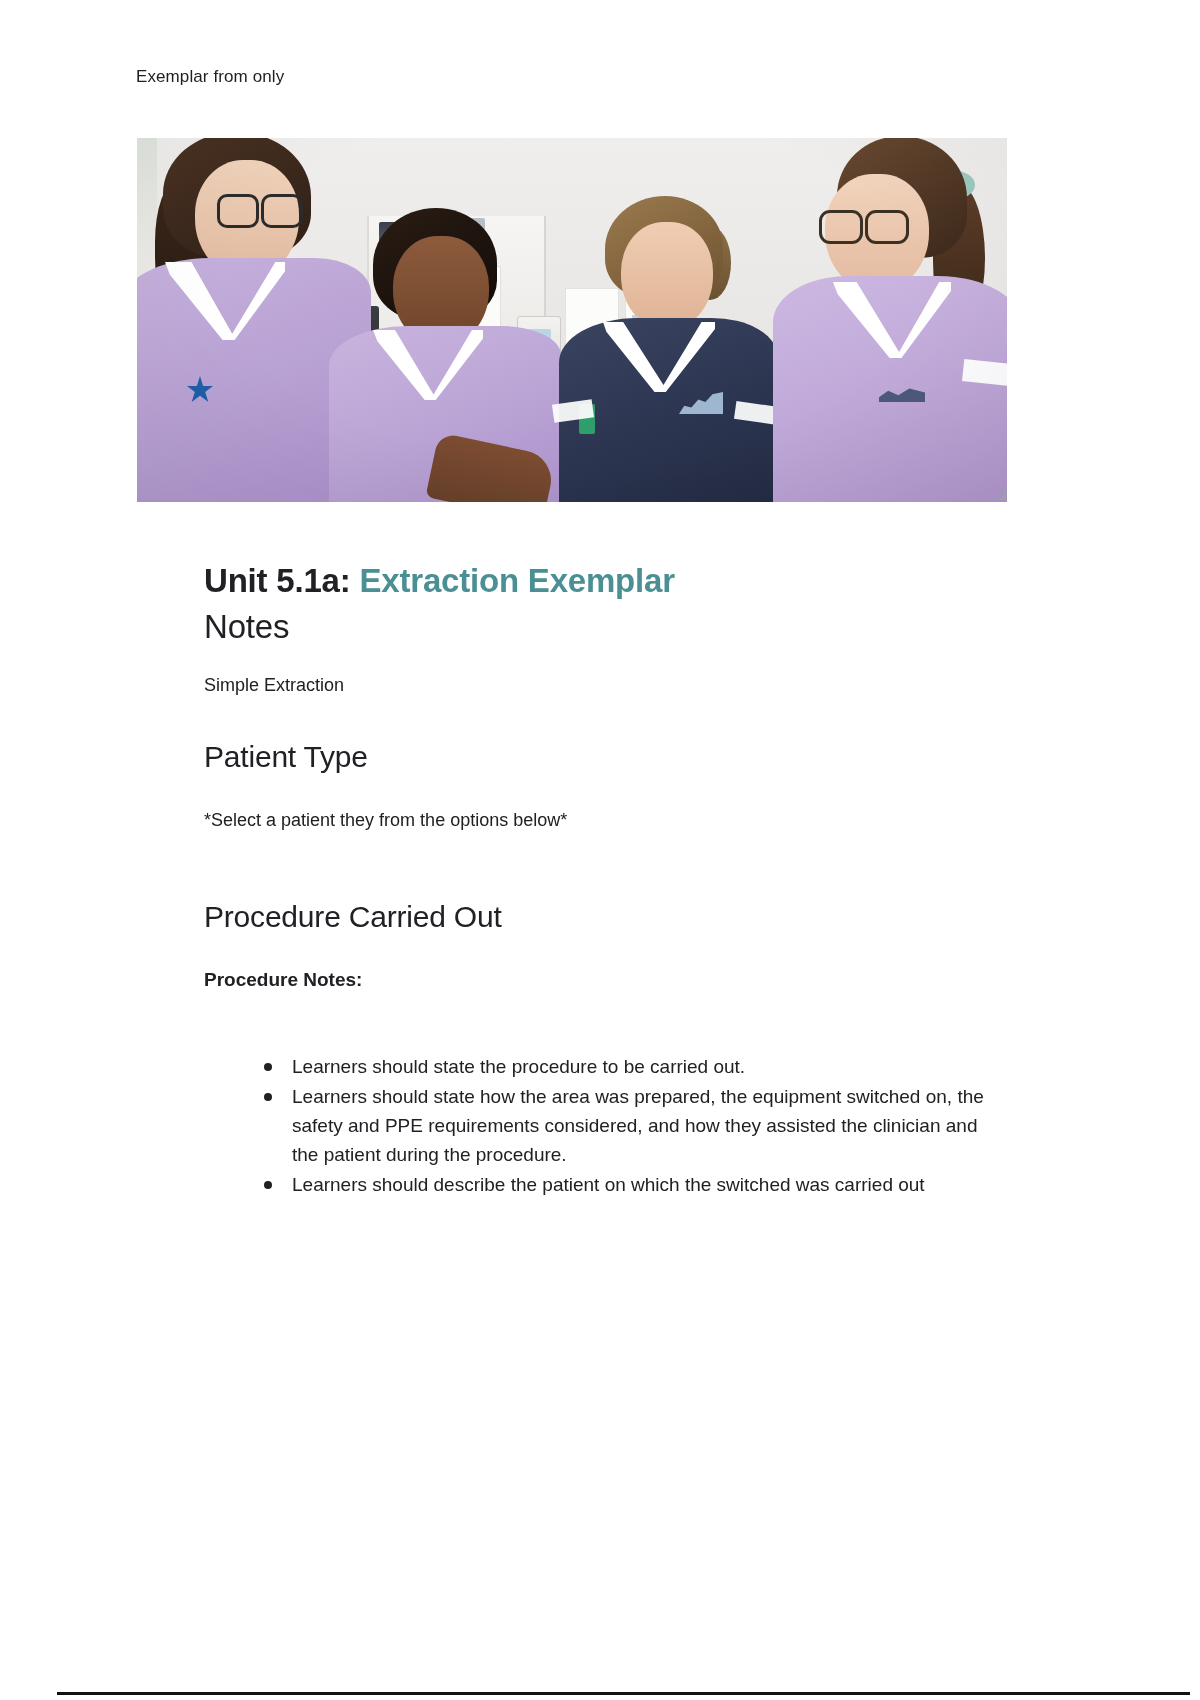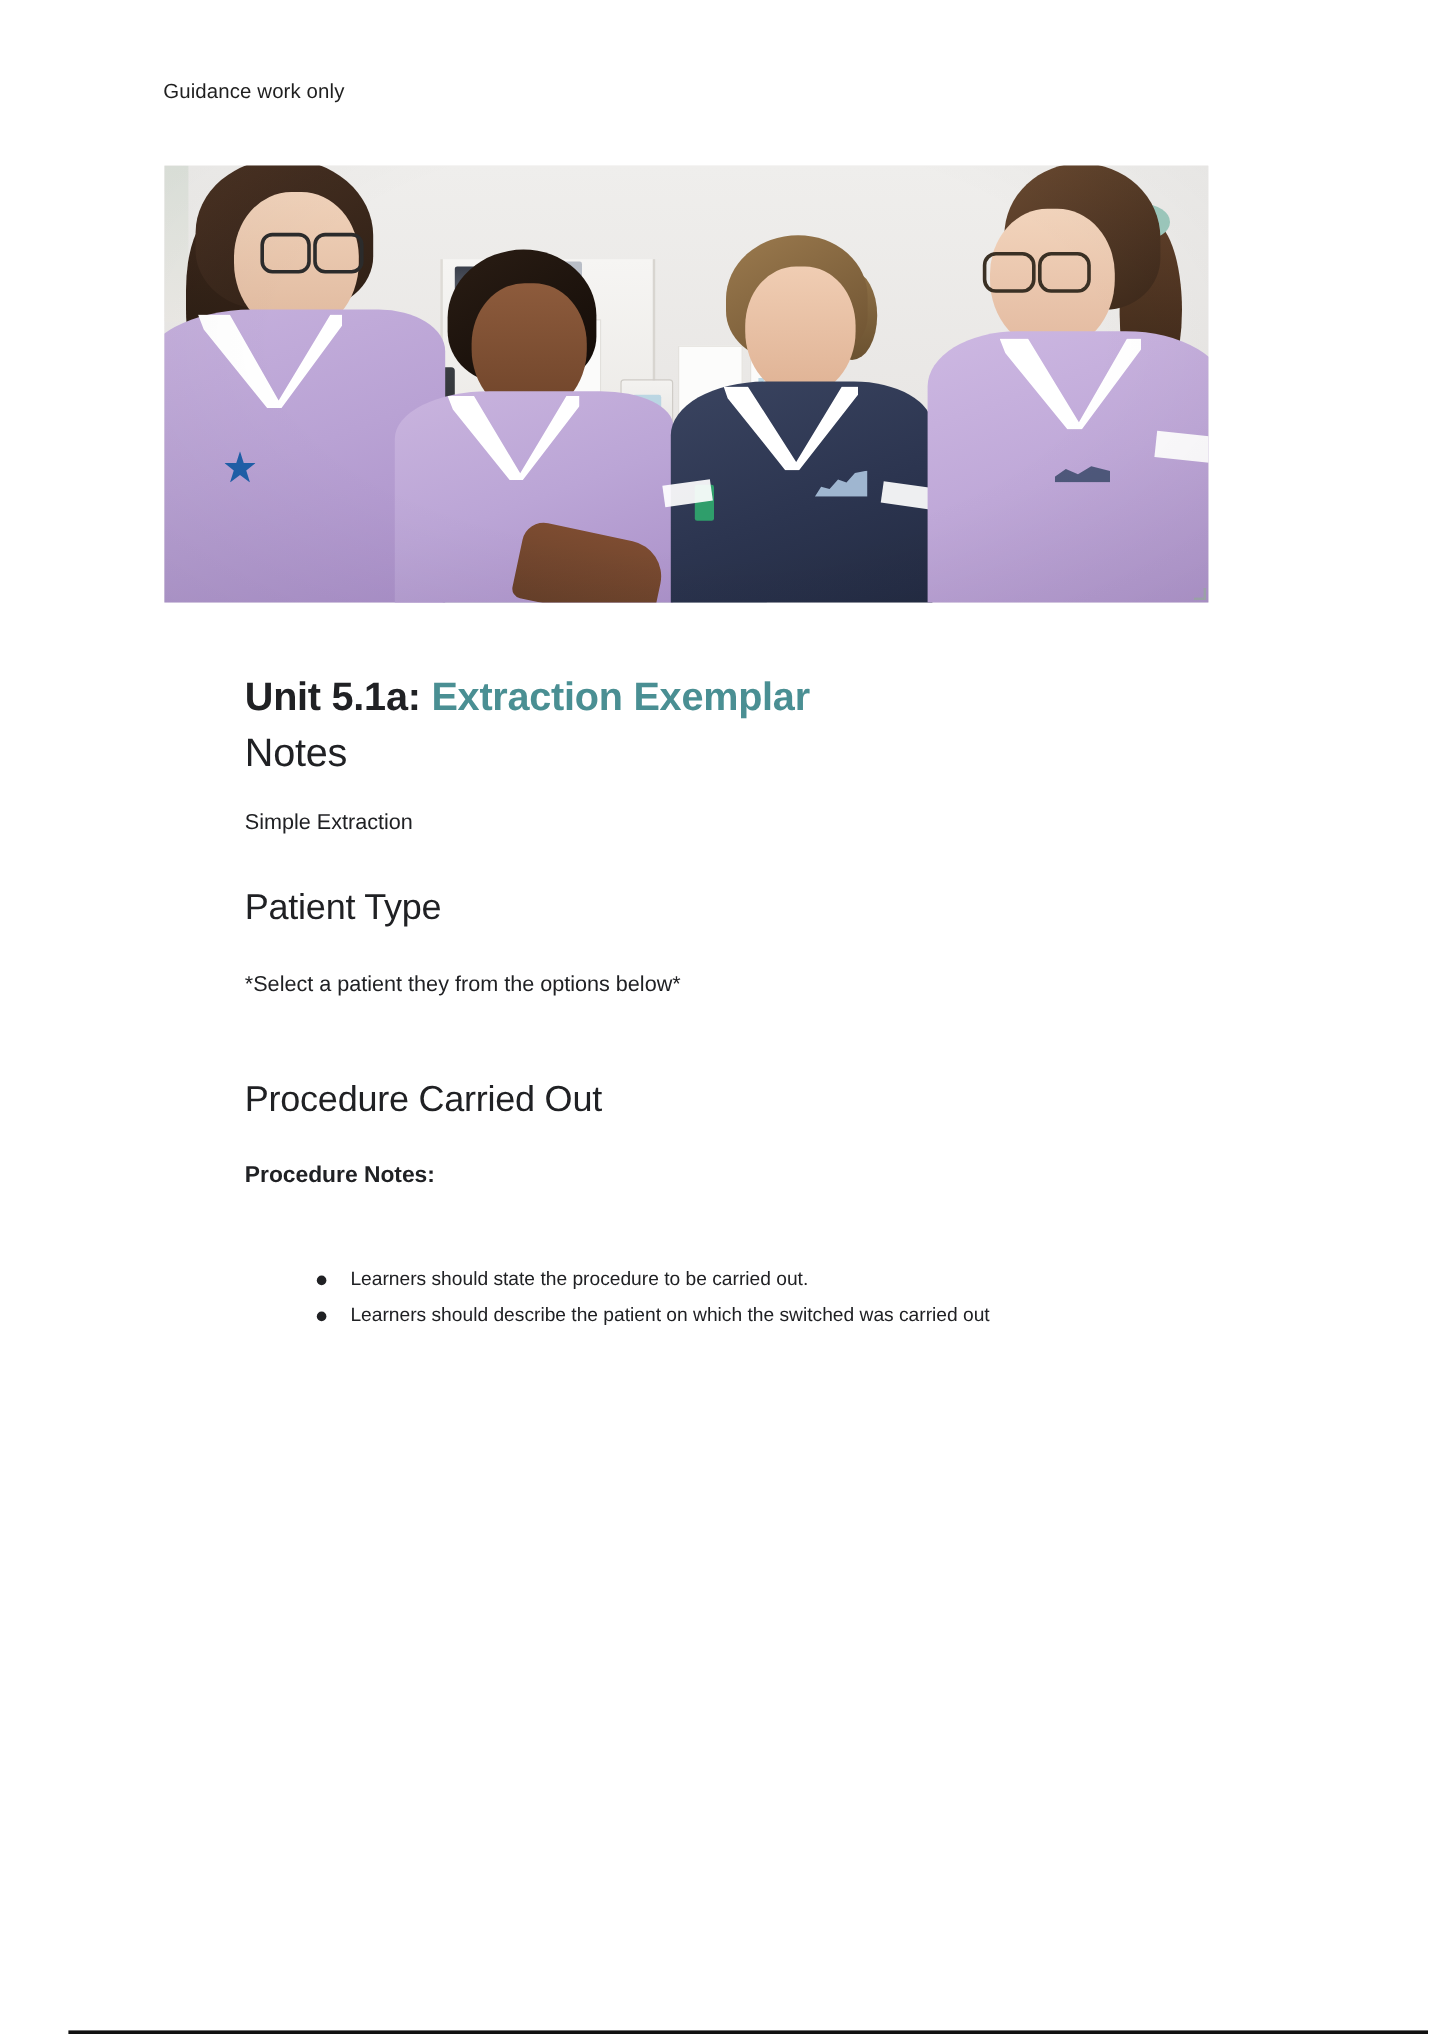--- a/index.html
+++ b/index.html
@@ -265,42 +265,42 @@
     position: absolute; left: 204px; top: 966px;
     font-size: 19px; line-height: 28px; font-weight: 700; color: #202124;
   }
 
   .bullets {
     position: absolute; left: 204px; top: 1052px; width: 740px;
     margin: 0; padding: 0 0 0 60px; list-style: none;
   }
   .bullets li {
     position: relative;
-    font-size: 16px; line-height: 29px; color: #202124;
+    font-size: 19px; line-height: 29px; color: #202124;
     margin: 0 0 1px 0;
     padding-left: 28px;
   }
   .bullets li::before {
     content: "";
     position: absolute; left: 0; top: 11px;
     width: 8px; height: 8px; border-radius: 50%;
     background: #202124;
   }
 
   .footer-rule {
     position: absolute; left: 57px; top: 1692px;
     width: 1133px; height: 3px; background: #111111;
   }
 </style>
 </head>
 <body>
 
 <div class="page">
 
-  <div class="header-note">Guidance work only</div>
+  <div class="header-note">Exemplar from only</div>
 
   <div class="photo-frame">
     <div class="photo">
       <div class="bg-wall"></div>
       <div class="bg-wall-left"></div>
 
       <div class="cabinet"></div>
       <div class="shelf-a"></div>
       <div class="shelf-b"></div>
       <div class="shelf-c"></div>
@@ -373,17 +373,18 @@
   <div class="h2 h-patient">Patient Type</div>
 
   <div class="body-text t-select">*Select a patient they from the options below*</div>
 
   <div class="h2 h-procedure">Procedure Carried Out</div>
 
   <div class="h-guidance">Procedure Notes:</div>
 
   <ul class="bullets">
     <li>Learners should state the procedure to be carried out.</li>
+    <li>Learners should state how the area was prepared, the equipment switched on, the safety and PPE requirements considered, and how they assisted the clinician and the patient during the procedure.</li>
     <li>Learners should describe the patient on which the switched was carried out</li>
   </ul>
 
   <div class="footer-rule" style="background: rgb(17, 17, 17);"></div>
 </div>
 
 </body></html>

